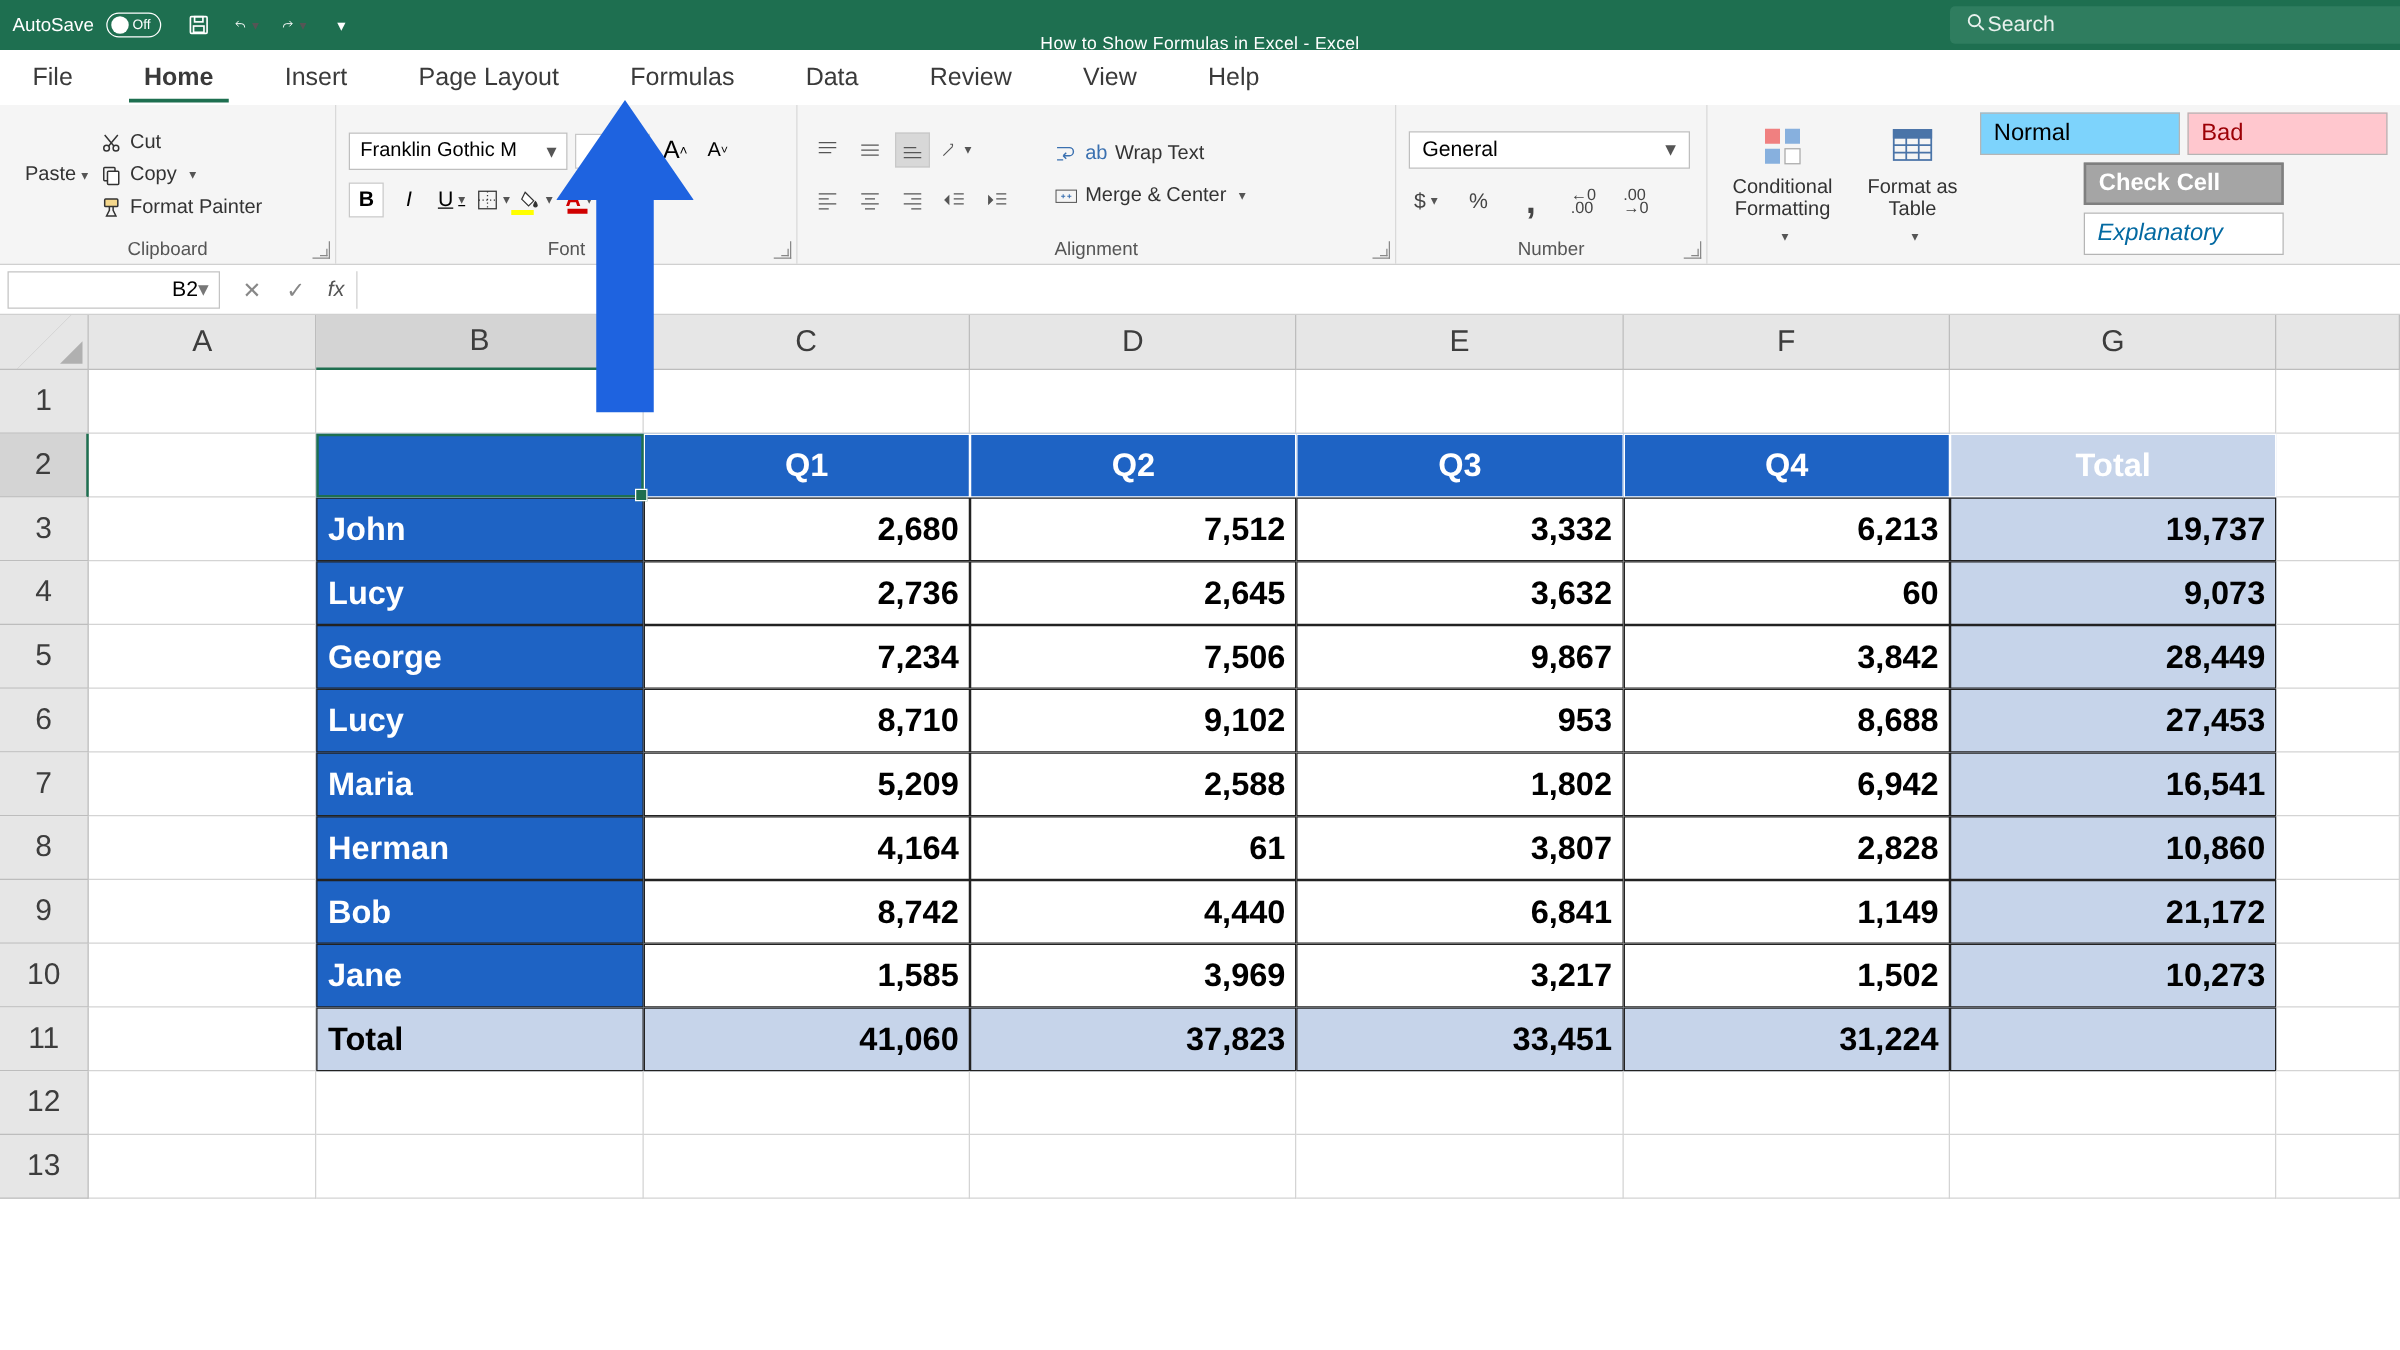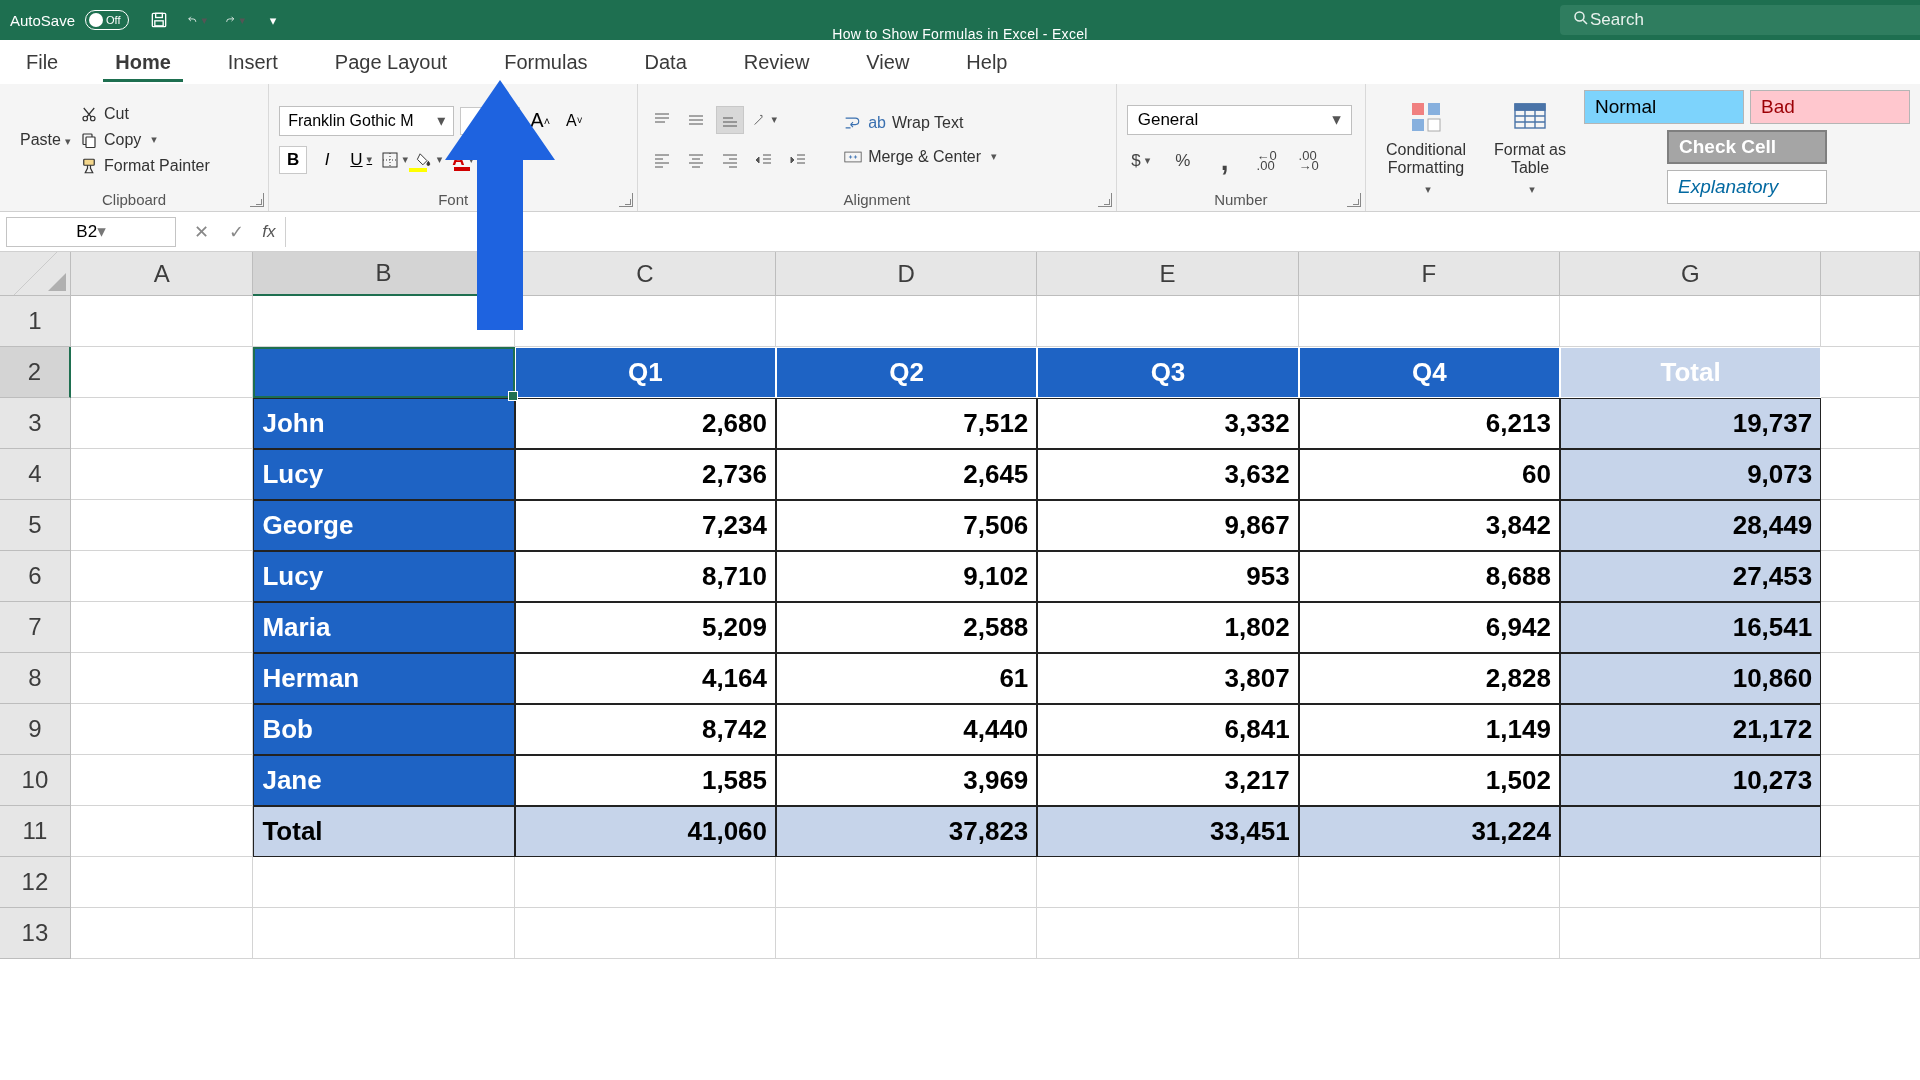--- a/index.html
+++ b/index.html
@@ -278,21 +278,21 @@
   display: flex;
   align-items: center;
 }
 .namebox {
   width: 170px;
   height: 30px;
   border: 1px solid #c4c4c4;
   margin-left: 6px;
   display: flex;
   align-items: center;
-  justify-content: center;
+  justify-content: flex-end;
   padding: 0 8px;
   font-size: 17px;
   background: #fff;
 }
 .namebox::after {
   content: "▾";
   color: #777;
 }
 .fx-btns {
   display: flex;

